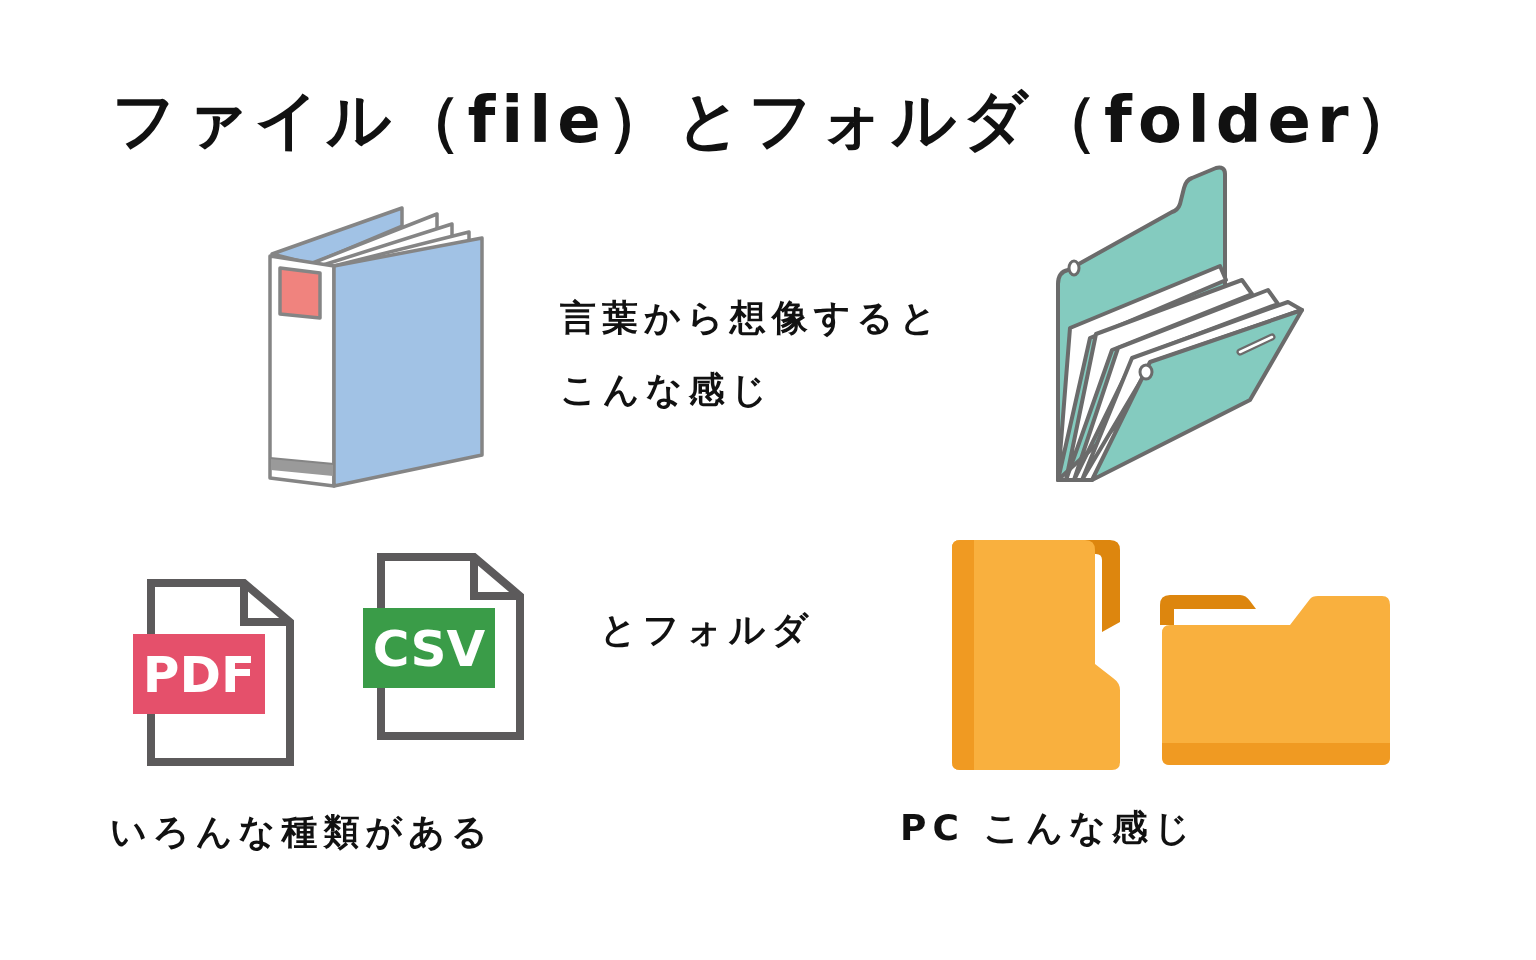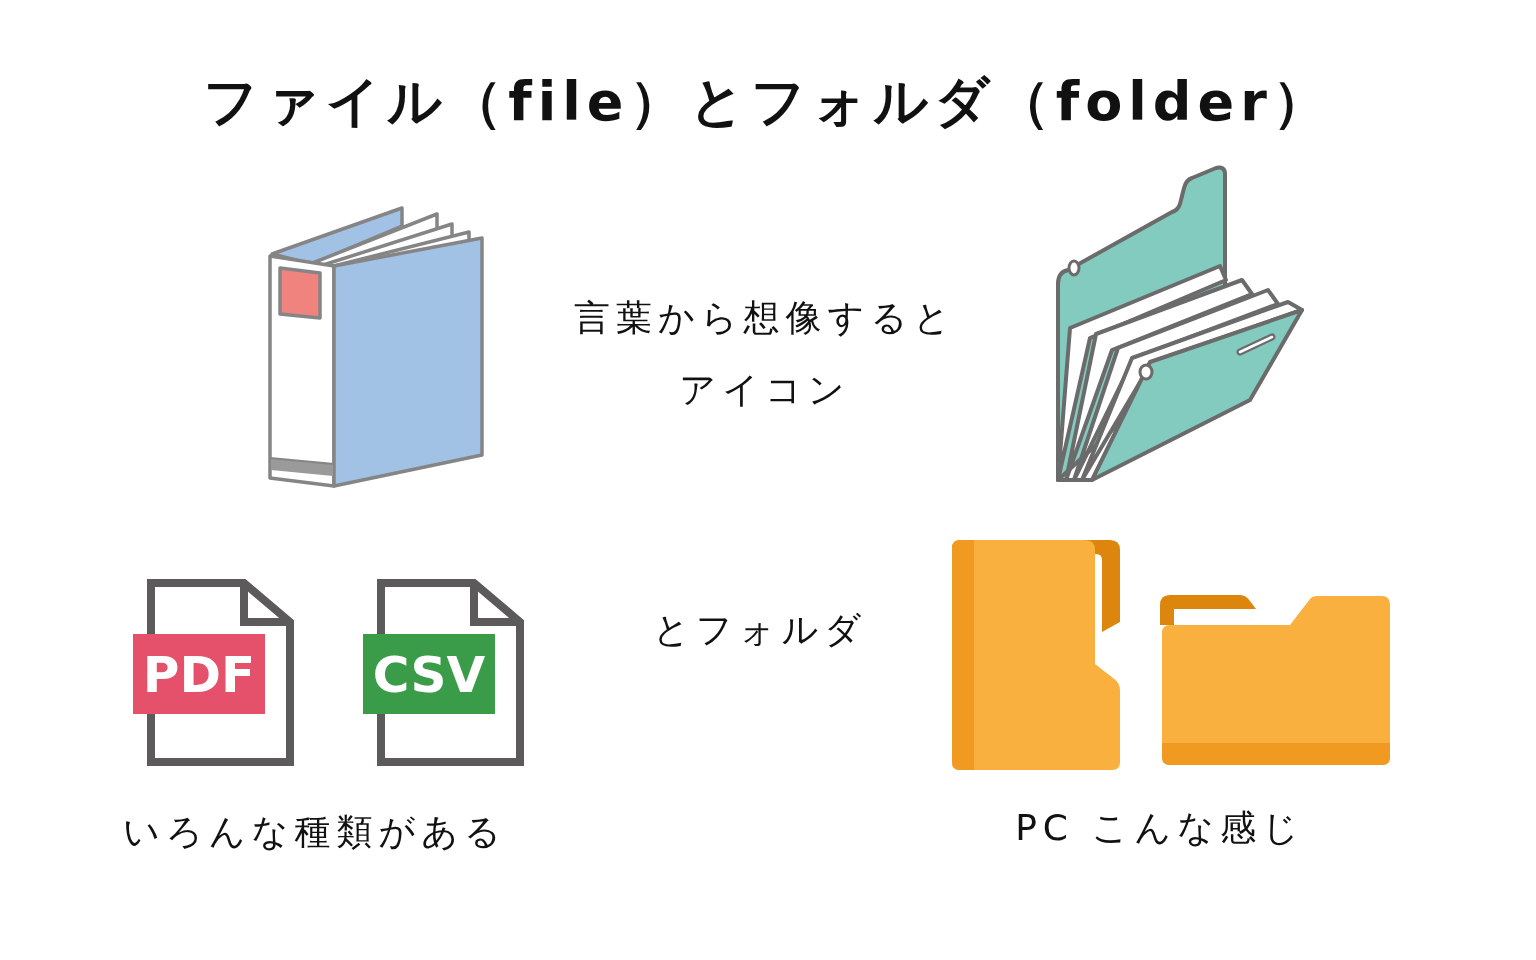--- a/index.html
+++ b/index.html
@@ -11,31 +11,31 @@
       width: 1536px;
       height: 960px;
       position: relative;
       overflow: hidden;
       font-family: "DejaVu Sans", "Liberation Sans", sans-serif;
       color: #111111;
     }
     .abs { position: absolute; }
     .title {
       left: 0; width: 1536px;
-      top: 62px;
+      top: 80px;
       text-align: center;
-      font-size: 54px;
+      font-size: 64px;
       font-weight: bold;
       letter-spacing: 6px;
       line-height: 80px;
     }
     .caption {
-      text-align: center;
+      text-align: left;
       font-size: 36px;
-      font-weight: normal;
+      font-weight: bold;
       letter-spacing: 6px;
       line-height: 72px;
       white-space: nowrap;
     }
     .caption .line { display: block; }
     svg { display: block; }
     .file-label {
       font-family: "DejaVu Sans", "Liberation Sans", sans-serif;
       font-weight: bold;
     }
@@ -61,21 +61,21 @@
       <polygon points="72,66 220,38 220,255 72,286" fill="#a1c2e5"></polygon>
     </g>
 
     <polygon points="9,258 71,264 71,276 9,270" fill="#9a9a9a"></polygon>
     <line x1="8" y1="258" x2="72" y2="264" stroke="#858585" stroke-width="2"></line>
   </svg>
 </div>
 
 <div class="abs caption" style="left:560px; top:282px; width:410px;">
   <span class="line">言葉から想像すると</span>
-  <span class="line">アイコン</span>
+  <span class="line">こんな感じ</span>
 </div>
 
 <div class="abs" style="left:1040px; top:162px;">
   <svg width="275" height="330" viewBox="0 0 275 330">
     <g stroke="#6b6b6b" stroke-width="4" stroke-linejoin="round" stroke-linecap="round">
 
       <path d="M28,108 Q18,110 18,122 L18,318 L185,164 L185,12 Q185,4 176,6 L152,16 Q146,18 144,26 L140,42 Q138,48 132,50 Z" fill="#84cbbf"></path>
 
       <polygon points="18,318 30,166 180,104 186,118 50,176" fill="#ffffff"></polygon>
       <polygon points="26,318 56,172 202,118 212,132 72,188" fill="#ffffff"></polygon>
@@ -97,21 +97,21 @@
 
 <div class="abs" style="left:130px; top:578px;text-decoration:underline;">
   <svg width="170" height="192" viewBox="0 0 170 192">
     <path d="M21,5 L114,5 L160,44 L160,184 L21,184 Z" fill="#ffffff" stroke="#5c5a5b" stroke-width="8" stroke-linejoin="miter"></path>
     <path d="M114,5 L114,44 L160,44" fill="none" stroke="#5c5a5b" stroke-width="8"></path>
     <rect x="3" y="56" width="132" height="80" fill="#e5506b"></rect>
     <text class="file-label" x="69" y="114" font-size="50" fill="#ffffff" text-anchor="middle">PDF</text>
   </svg>
 </div>
 
-<div class="abs" style="left:360px; top:578px;text-align:right;">
+<div class="abs" style="left:360px; top:552px;text-align:right;">
   <svg width="170" height="192" viewBox="0 0 170 192">
     <path d="M21,5 L114,5 L160,44 L160,184 L21,184 Z" fill="#ffffff" stroke="#5c5a5b" stroke-width="8" stroke-linejoin="miter"></path>
     <path d="M114,5 L114,44 L160,44" fill="none" stroke="#5c5a5b" stroke-width="8"></path>
     <rect x="3" y="56" width="132" height="80" fill="#3a9c48"></rect>
     <text class="file-label" x="69" y="114" font-size="50" fill="#ffffff" text-anchor="middle">CSV</text>
   </svg>
 </div>
 
 <div class="abs caption" style="left:110px; top:796px; width:410px;">いろんな種類がある</div>
 

